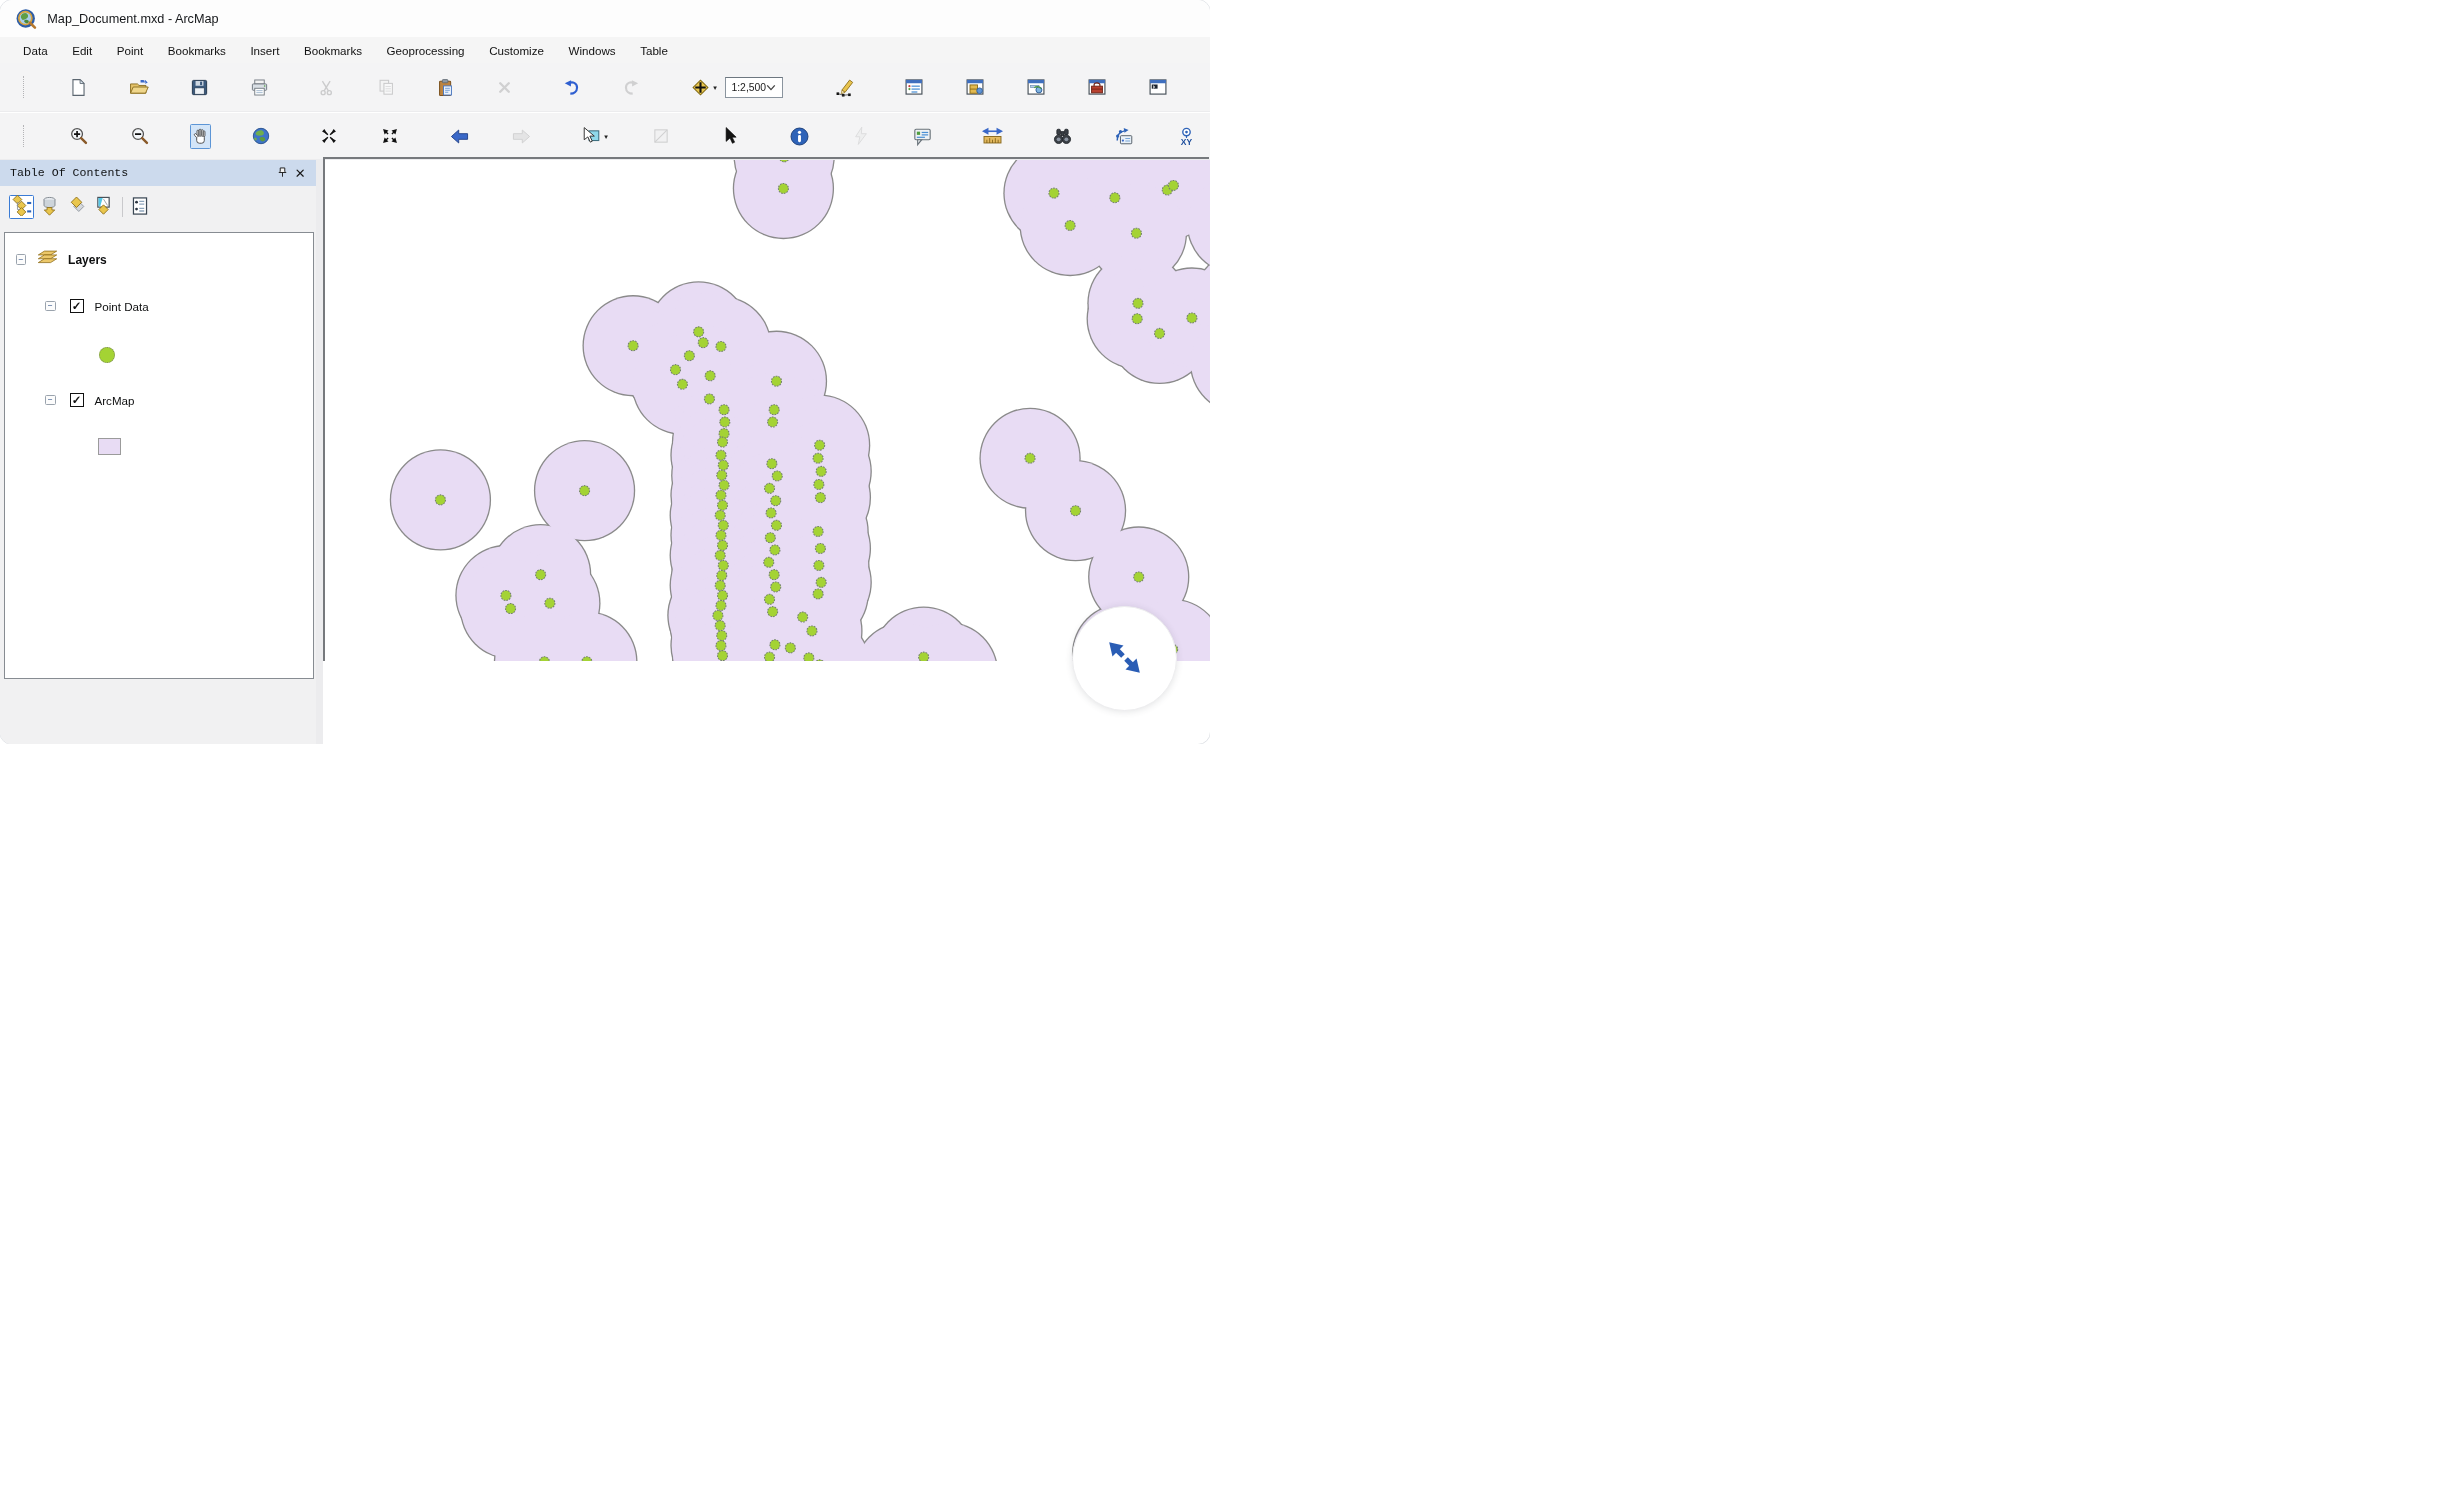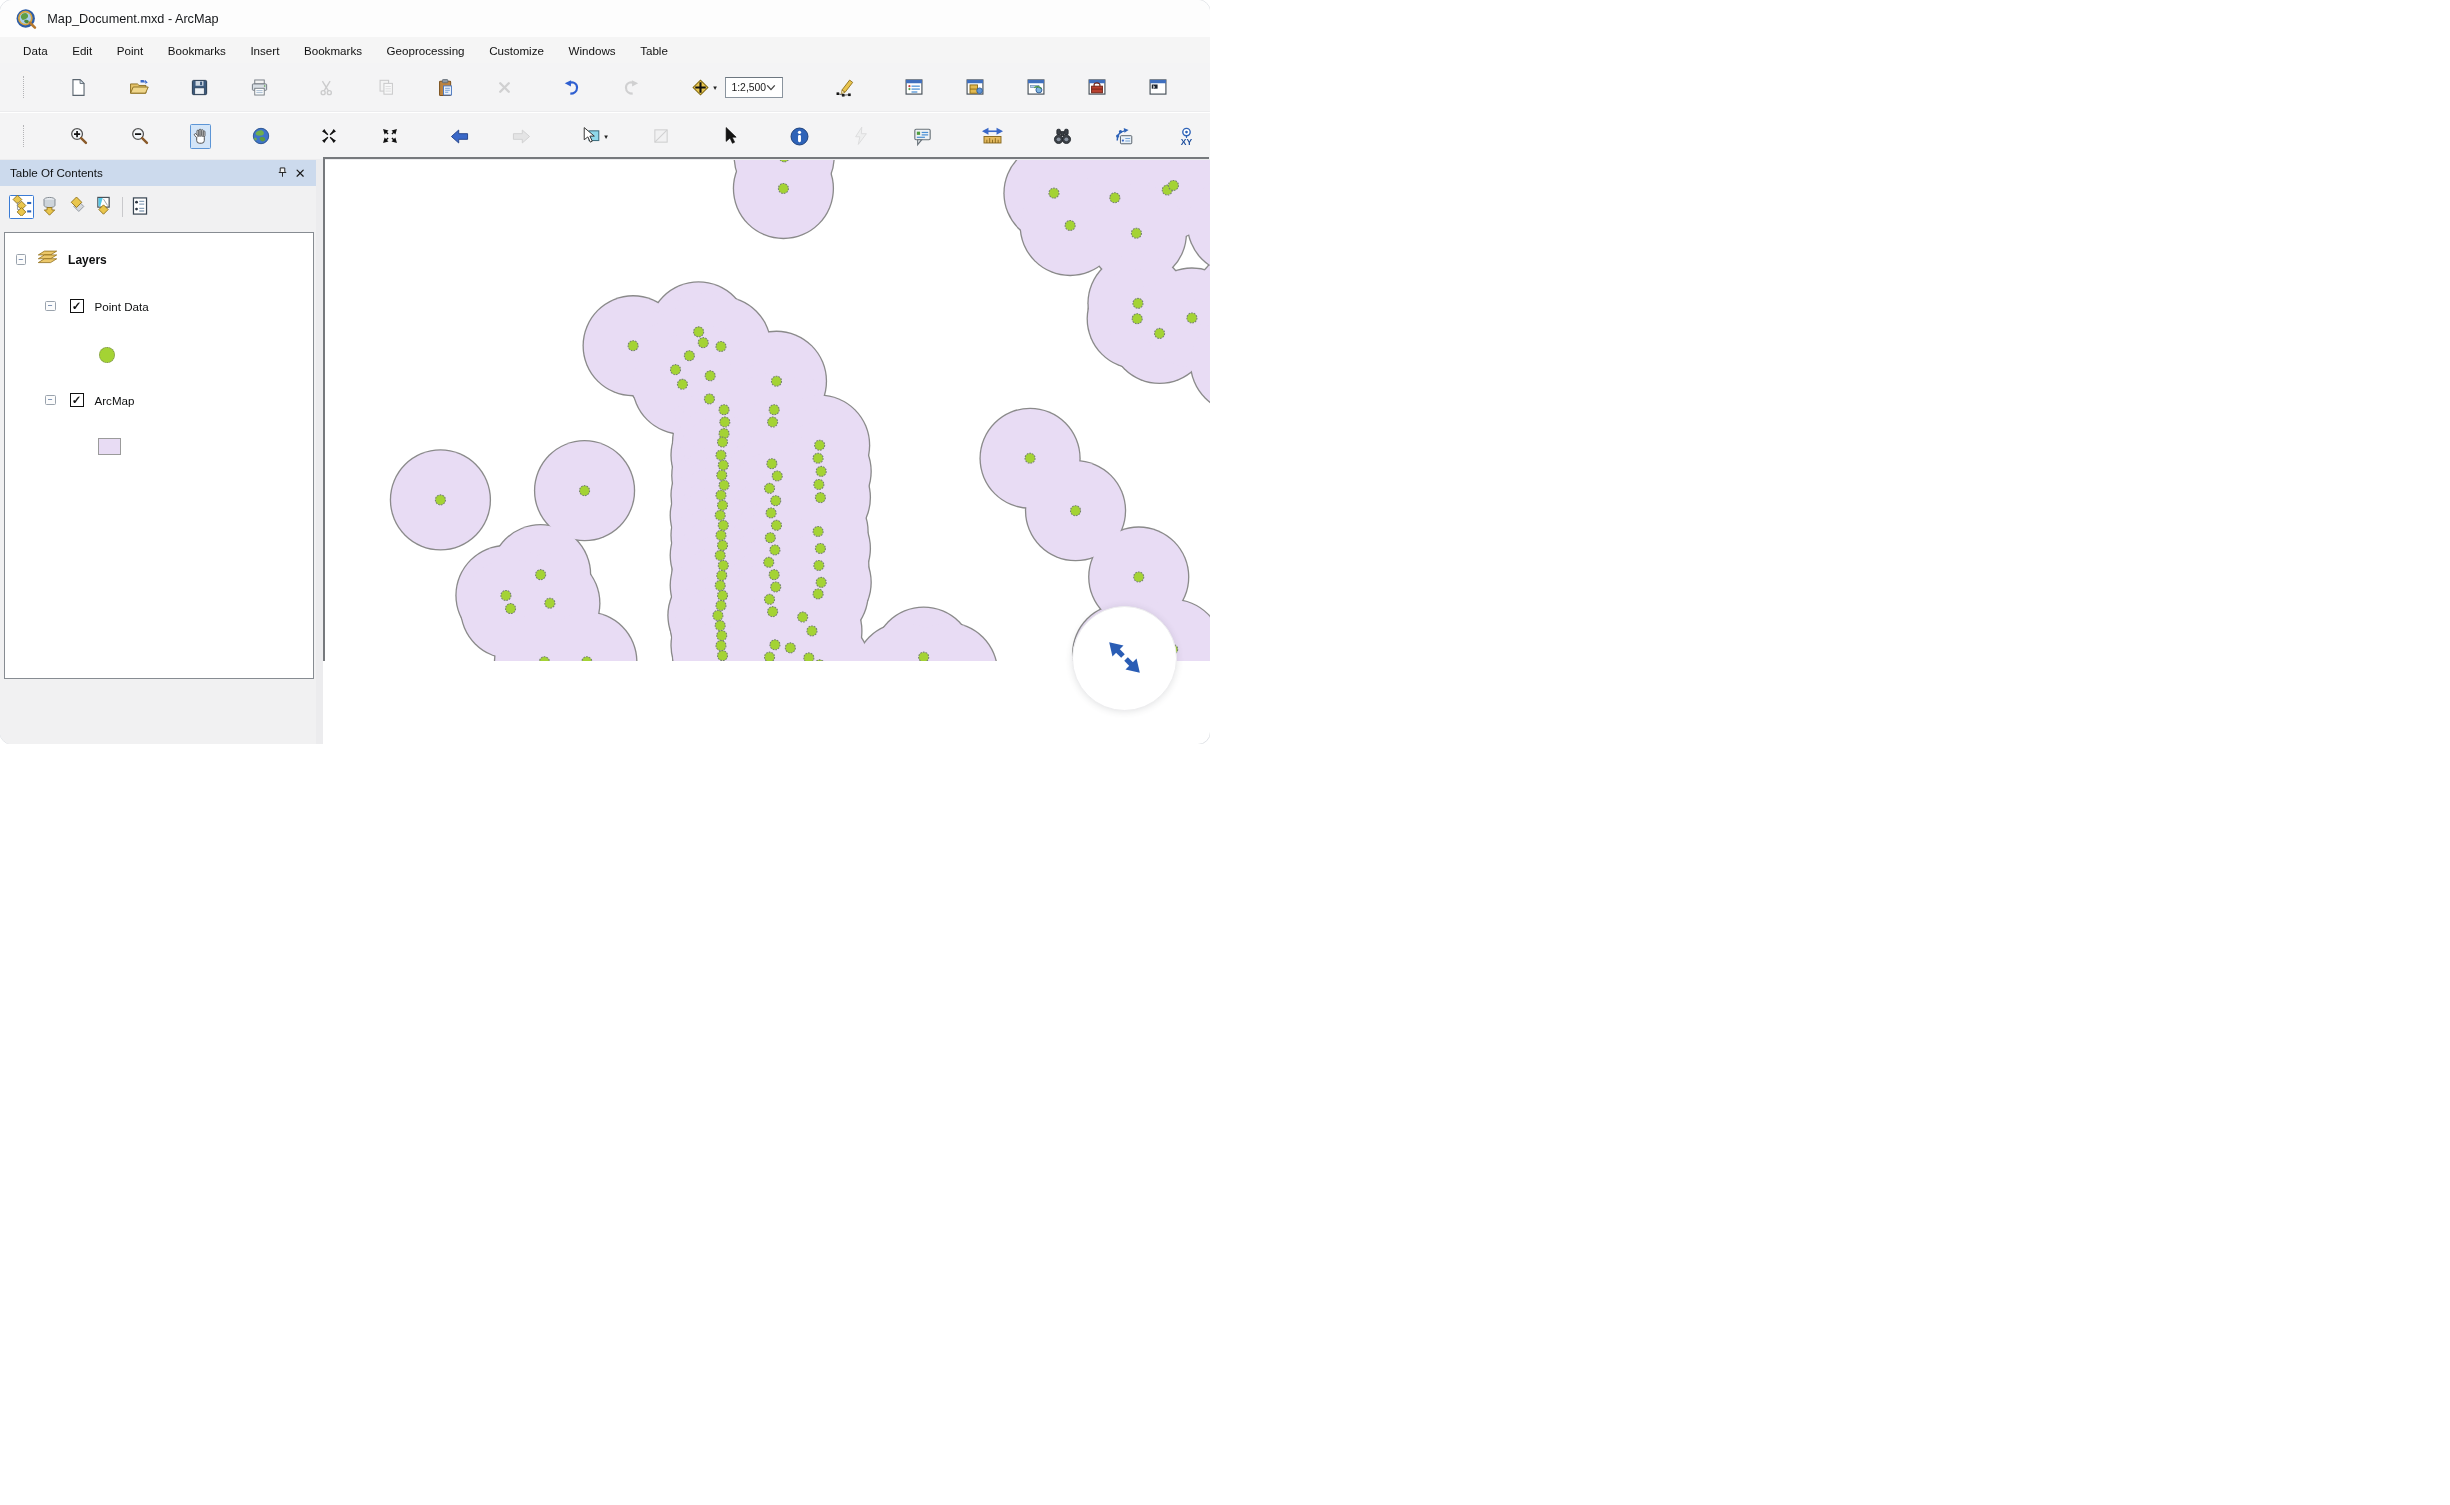--- a/index.html
+++ b/index.html
@@ -28,21 +28,21 @@
   .caret { font-size:6.2px; color:#222; margin:0 2.3px 0 0; align-self:center; }
   .combo { width:235px; height:21px; background:#fff; border:0.8px solid #8a949e; border-top-color:#6d7780; display:flex; align-items:center; justify-content:space-between; padding:0 5.4px; margin:0 4.6px; }
   .combo .val { font-size:10.4px; color:#1a1a1a; }
   .overflow-btn { display:flex; flex-direction:column; align-items:center; justify-content:center; width:10.8px; height:20px; margin-left:3.1px; color:#333; }
   .overflow-btn .bar { width:6.2px; height:1.2px; background:#333; margin-bottom:1.2px; }
   .overflow-btn .tri { font-size:5.4px; line-height:4.6px; }
 
   
   .toc { position:absolute; left:0; top:160px; width:316px; height:584px; background:#f1f1f2; }
   .toc-header { position:absolute; left:0; top:0; width:316px; height:25.5px; background:#ccdaed; display:flex; align-items:center; padding:0 7.7px 0 10px; }
-  .toc-header .ttl { font-size:11.6px; color:#101214; flex:1; }
+  .toc-header .ttl { font-size:11.6px; color:#101214; flex:1;font-family:Liberation Mono, monospace; }
   .toc-header .hbtn { width:17px; height:17px; display:flex; align-items:center; justify-content:center; }
   .toc-tools { position:absolute; left:0; top:25.5px; width:316px; height:43px; display:flex; align-items:center; padding-left:9.3px; background:#f1f1f2; }
   .toc-tbtn { width:25px; height:24px; display:flex; align-items:center; justify-content:center; border:0.8px solid transparent; border-radius:1.5px; margin-right:2.3px; }
   .toc-tbtn.sel { background:#fff; border-color:#3a7bd5; }
   .toc-tree { position:absolute; left:3.9px; top:72px; width:310px; height:447px; background:#fff; border:0.8px solid #878c92; }
   .trow { position:absolute; display:flex; align-items:center; }
   .minusbox { width:10.8px; height:10.8px; background:#fcfcfc; border:0.8px solid #9aa3ad; border-radius:1.5px; display:flex; align-items:center; justify-content:center; font-size:8.5px; color:#33558a; line-height:7.7px; }
   .chk { width:14px; height:14px; background:#fff; border:1.4px solid #111; display:flex; align-items:center; justify-content:center; font-size:11.6px; font-weight:bold; color:#111; }
   .tlabel { font-size:11.6px; color:#0e0f10; margin-left:10.8px; }
   .tlabel.b { font-weight:bold; font-size:12px; margin-left:9.3px; }

